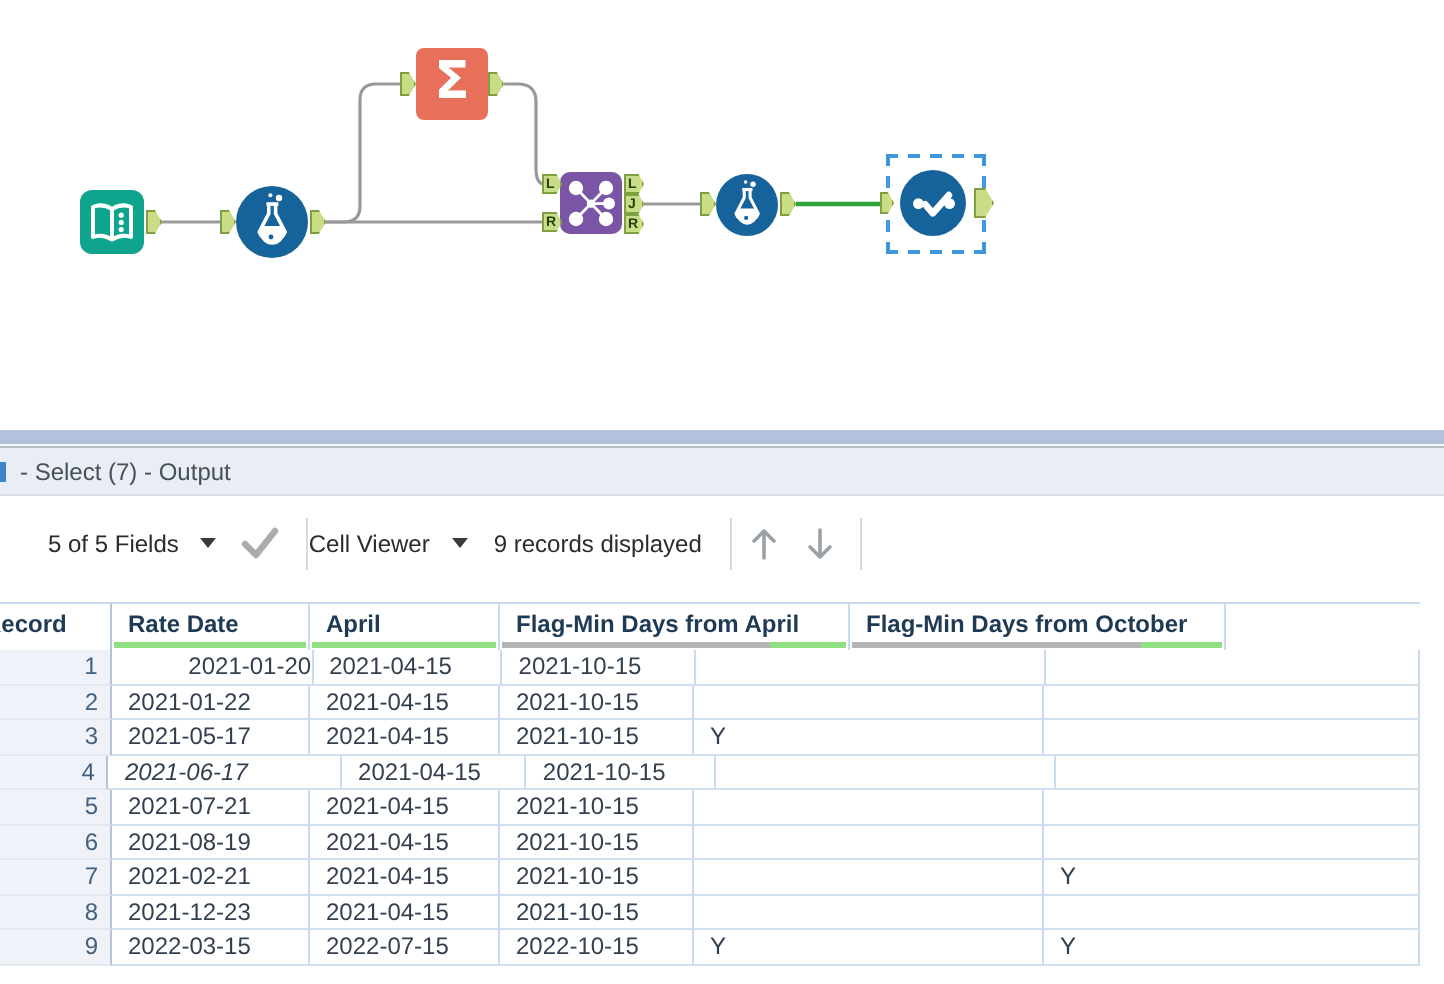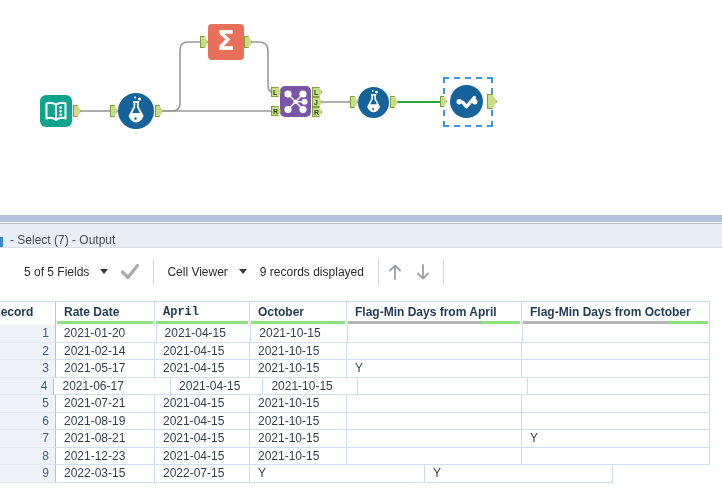--- a/index.html
+++ b/index.html
@@ -18,21 +18,21 @@
   #sel-rect { left:443px; top:77px; width:50px; height:50px;
     border:2px dashed #3f97e0; background:transparent; }
   .sigma { width:36px; height:36px; display:flex; align-items:center; justify-content:center;
     color:#fff; font-size:26px; font-weight:bold; font-family:"DejaVu Sans",sans-serif; padding-bottom:2px; }
 
   
   #splitter { left:0; top:215px; width:722px; height:7px; background:#b2c1dc; }
   #line-a { left:0; top:222px; width:722px; height:1px; background:#f5f7fa; }
   #line-b { left:0; top:223px; width:722px; height:1px; background:#b9bdc8; }
   #pane-header { left:0; top:224px; width:722px; height:24px; background:#e9edf6;
-    border-bottom:1px solid #d9dfe9; display:flex; align-items:flex-end; }
+    border-bottom:1px solid #d9dfe9; display:flex; align-items:center; }
   #pane-title { font-size:12px; color:#474f58; margin-left:7px; }
   #title-frag { width:3px; height:10px; background:#3f86c9; margin-left:0; }
   #toolbar { left:0; top:249px; width:722px; height:45px; background:#fff;
     display:flex; align-items:center; font-size:12px; color:#2b2b2b; }
   .caret { width:0; height:0; border-left:4px solid transparent; border-right:4px solid transparent;
     border-top:5px solid #3a3a3a; display:inline-block; }
   .tsep { width:1px; height:26px; background:#d9d9d9; }
 
   
   #grid { left:0; top:301px; width:710px; }
@@ -162,72 +162,71 @@
   <span id="pane-title">- Select (7) - Output</span>
 </div>
 
 <div id="toolbar" class="abs">
   <span style="margin-left:24px">5 of 5 Fields</span>
   <span class="caret" style="margin-left:11px"></span>
   <svg width="20" height="17" viewBox="0 0 20 17" style="margin-left:12px">
     <path d="M2.5 9 L8 14.5 L17.5 2.5" stroke="#ababab" stroke-width="3.2" fill="none" stroke-linecap="round" stroke-linejoin="round"></path>
   </svg>
   <span class="tsep" style="margin-left:13px"></span>
-  <span style="margin-left:13px">Cell Viewer</span>
+  <span style="">Cell Viewer</span>
   <span class="caret" style="margin-left:11px"></span>
   <span style="margin-left:13px">9 records displayed</span>
   <span class="tsep" style="margin-left:14px"></span>
   <svg width="16" height="20" viewBox="0 0 16 20" style="margin-left:8px">
     <path d="M8 17 V4 M3 8.5 L8 3.5 L13 8.5" stroke="#9aa0a6" stroke-width="1.8" fill="none" stroke-linecap="round" stroke-linejoin="round"></path>
   </svg>
   <svg width="16" height="20" viewBox="0 0 16 20" style="margin-left:12px">
     <path d="M8 3 V16 M3 11.5 L8 16.5 L13 11.5" stroke="#9aa0a6" stroke-width="1.8" fill="none" stroke-linecap="round" stroke-linejoin="round"></path>
   </svg>
   <span class="tsep" style="margin-left:12px"></span>
 </div>
 
 <div id="grid" class="abs">
   <div id="thead">
     <div id="rec-h">Record</div>
 
   <div class="hcell" style="width: 99px;">Rate Date<div class="qbar" style="background: rgb(143, 224, 128);"></div></div>
-      <div class="hcell" style="width: 95px; font-family: Liberation Mono, monospace;">April<div class="qbar" style="background: rgb(143, 224, 128);"></div></div>
-      <div class="hcell" style="width: 97px;">October<div class="qbar" style="background: rgb(143, 224, 128);"></div></div>
+      <div class="hcell" style="width: 95px;">April<div class="qbar" style="background: rgb(143, 224, 128);"></div></div>
       <div class="hcell" style="width: 175px;">Flag-Min Days from April<div class="qbar" style="background: linear-gradient(to right, rgb(180, 180, 180) 78%, rgb(143, 224, 128) 78%);"></div></div>
       <div class="hcell" style="width: 188px;">Flag-Min Days from October<div class="qbar" style="background: linear-gradient(to right, rgb(180, 180, 180) 78%, rgb(143, 224, 128) 78%);"></div></div>
     </div>
   <div id="tbody">
 
   <div class="trow">
         <div class="rec">1</div>
-        <div class="cell" style="width: 101px;">2021-01-20</div>
+        <div class="cell" style="width: 101px; text-align: right;">2021-01-20</div>
         <div class="cell" style="width: 95px;">2021-04-15</div>
         <div class="cell" style="width: 97px;">2021-10-15</div>
         <div class="cell" style="width: 175px;"></div>
         <div class="cell" style="width: 188px;"></div>
       </div>
       <div class="trow">
         <div class="rec">2</div>
-        <div class="cell" style="width: 99px;">2021-02-14</div>
+        <div class="cell" style="width: 99px;">2021-01-22</div>
         <div class="cell" style="width: 95px;">2021-04-15</div>
         <div class="cell" style="width: 97px;">2021-10-15</div>
         <div class="cell" style="width: 175px;"></div>
         <div class="cell" style="width: 188px;"></div>
       </div>
       <div class="trow">
         <div class="rec">3</div>
         <div class="cell" style="width: 99px;">2021-05-17</div>
         <div class="cell" style="width: 95px;">2021-04-15</div>
         <div class="cell" style="width: 97px;">2021-10-15</div>
         <div class="cell" style="width: 175px;">Y</div>
         <div class="cell" style="width: 188px;"></div>
       </div>
       <div class="trow">
         <div class="rec">4</div>
-        <div class="cell" style="width: 120px;">2021-06-17</div>
+        <div class="cell" style="width: 120px; font-style: italic;">2021-06-17</div>
         <div class="cell" style="width: 95px;">2021-04-15</div>
         <div class="cell" style="width: 97px;">2021-10-15</div>
         <div class="cell" style="width: 175px;"></div>
         <div class="cell" style="width: 188px;"></div>
       </div>
       <div class="trow">
         <div class="rec">5</div>
         <div class="cell" style="width: 99px;">2021-07-21</div>
         <div class="cell" style="width: 95px;">2021-04-15</div>
         <div class="cell" style="width: 97px;">2021-10-15</div>
@@ -237,35 +236,36 @@
       <div class="trow">
         <div class="rec">6</div>
         <div class="cell" style="width: 99px;">2021-08-19</div>
         <div class="cell" style="width: 95px;">2021-04-15</div>
         <div class="cell" style="width: 97px;">2021-10-15</div>
         <div class="cell" style="width: 175px;"></div>
         <div class="cell" style="width: 188px;"></div>
       </div>
       <div class="trow">
         <div class="rec">7</div>
-        <div class="cell" style="width: 99px;">2021-08-21</div>
+        <div class="cell" style="width: 99px;">2021-02-21</div>
         <div class="cell" style="width: 95px;">2021-04-15</div>
         <div class="cell" style="width: 97px;">2021-10-15</div>
         <div class="cell" style="width: 175px;"></div>
         <div class="cell" style="width: 188px;">Y</div>
       </div>
       <div class="trow">
         <div class="rec">8</div>
         <div class="cell" style="width: 99px;">2021-12-23</div>
         <div class="cell" style="width: 95px;">2021-04-15</div>
         <div class="cell" style="width: 97px;">2021-10-15</div>
         <div class="cell" style="width: 175px;"></div>
         <div class="cell" style="width: 188px;"></div>
       </div>
       <div class="trow">
         <div class="rec">9</div>
         <div class="cell" style="width: 99px;">2022-03-15</div>
         <div class="cell" style="width: 95px;">2022-07-15</div>
+        <div class="cell" style="width: 97px;">2022-10-15</div>
         <div class="cell" style="width: 175px;">Y</div>
         <div class="cell" style="width: 188px;">Y</div>
       </div>
     </div>
 </div>
 
 </body></html>

